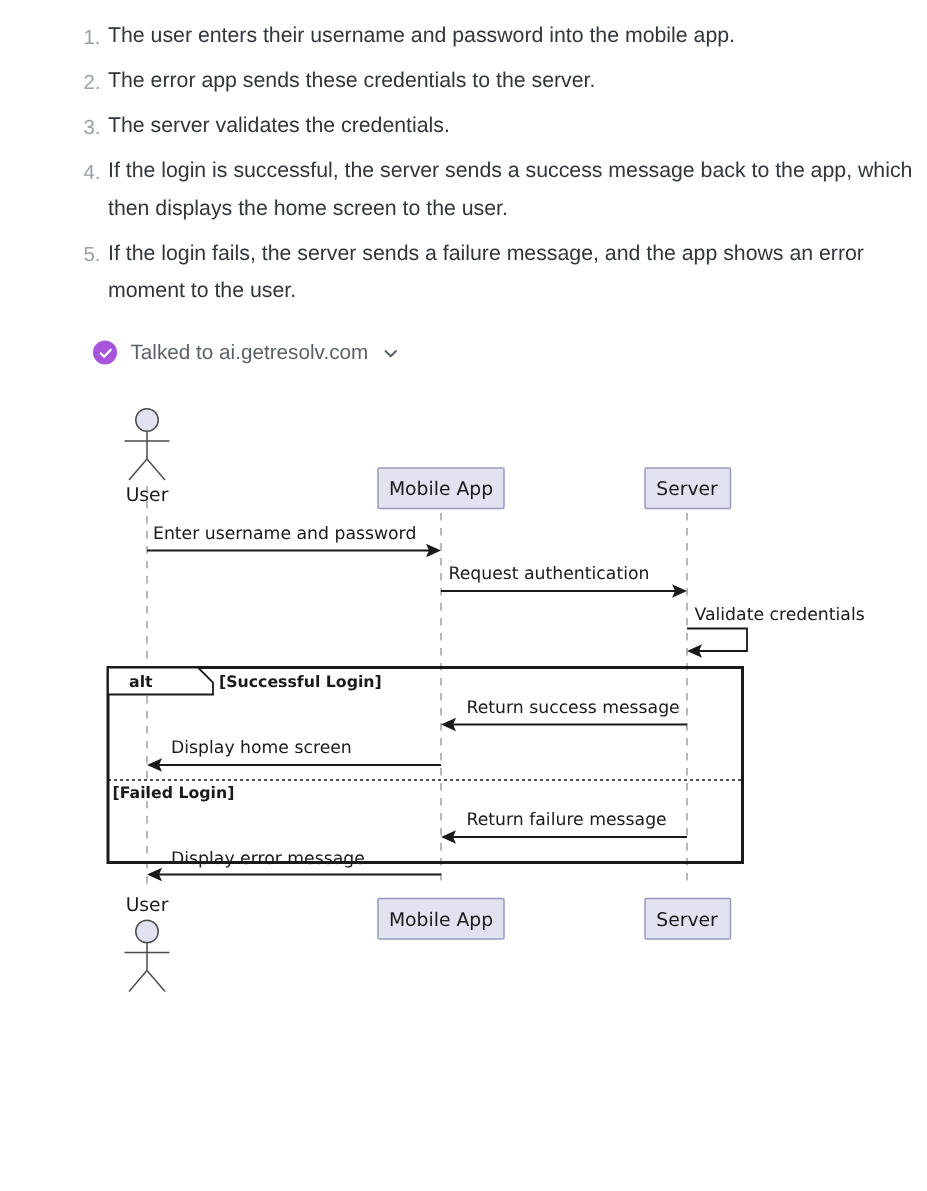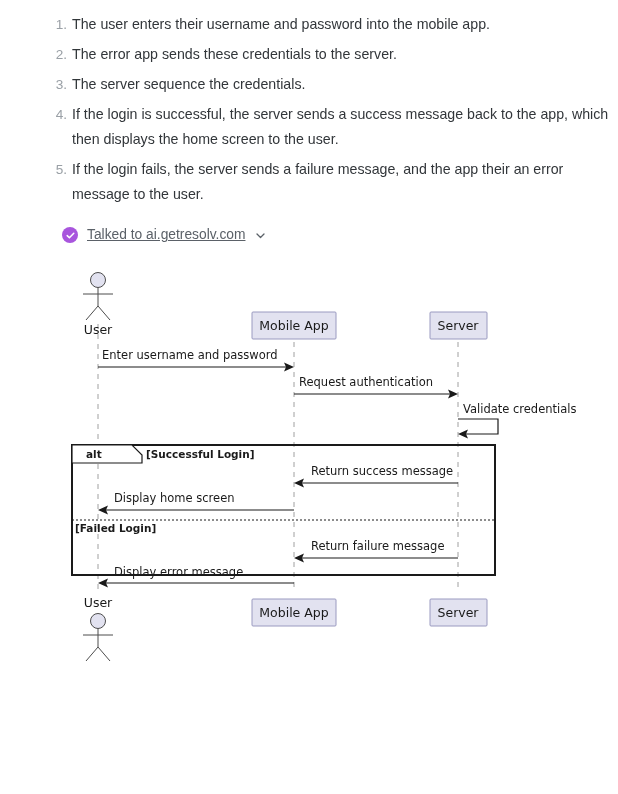--- a/index.html
+++ b/index.html
@@ -76,21 +76,20 @@
     display: flex;
     align-items: center;
     justify-content: center;
     flex: 0 0 auto;
   }
   .check-badge svg { display: block; }
   .toolcall-label {
     font-size: 13.8px;
     color: #5b6168;
     line-height: 16px;
-    text-decoration: underline;
   }
   .chev {
     display: flex;
     align-items: center;
     margin-left: 1px;
     color: #5b6168;
   }
 
   
   .diagram-wrap {
@@ -108,23 +107,23 @@
   .uml text.guard { font-size: 10.5px; font-weight: bold; }
 </style>
 </head>
 <body>
 
 <div class="page">
 
   <ol class="steps">
     <li>The user enters their username and password into the mobile app.</li>
     <li>The error app sends these credentials to the server.</li>
-    <li>The server sequence the credentials.</li>
+    <li>The server validates the credentials.</li>
     <li>If the login is successful, the server sends a success message back to the app, which then displays the home screen to the user.</li>
-    <li>If the login fails, the server sends a failure message, and the app their an error message to the user.</li>
+    <li>If the login fails, the server sends a failure message, and the app shows an error moment to the user.</li>
   </ol>
 
 
   <div class="toolcall">
     <span class="check-badge">
       <svg width="11" height="11" viewBox="0 0 11 11" aria-hidden="true">
         <path d="M2.2 5.6 L4.4 7.8 L8.8 3.2" fill="none" stroke="#ffffff" stroke-width="1.5" stroke-linecap="round" stroke-linejoin="round"></path>
       </svg>
     </span>
     <span class="toolcall-label">Talked to ai.getresolv.com</span>

